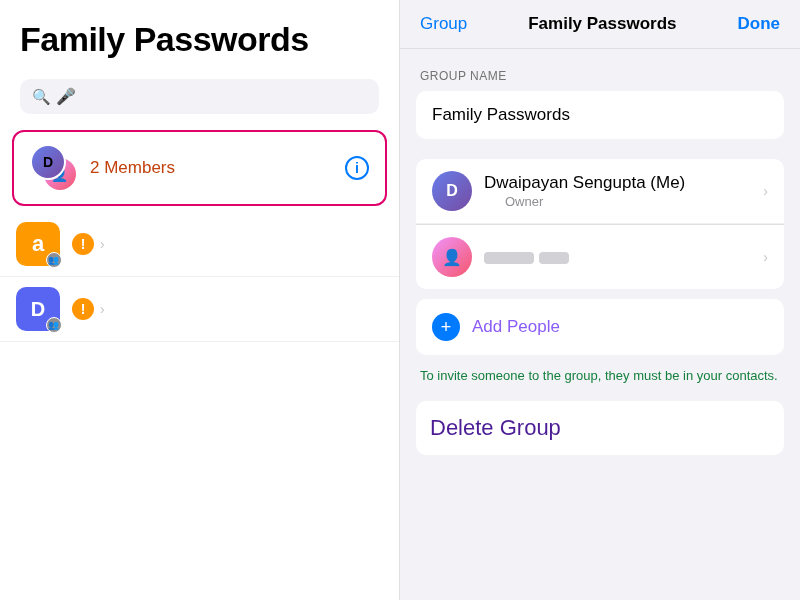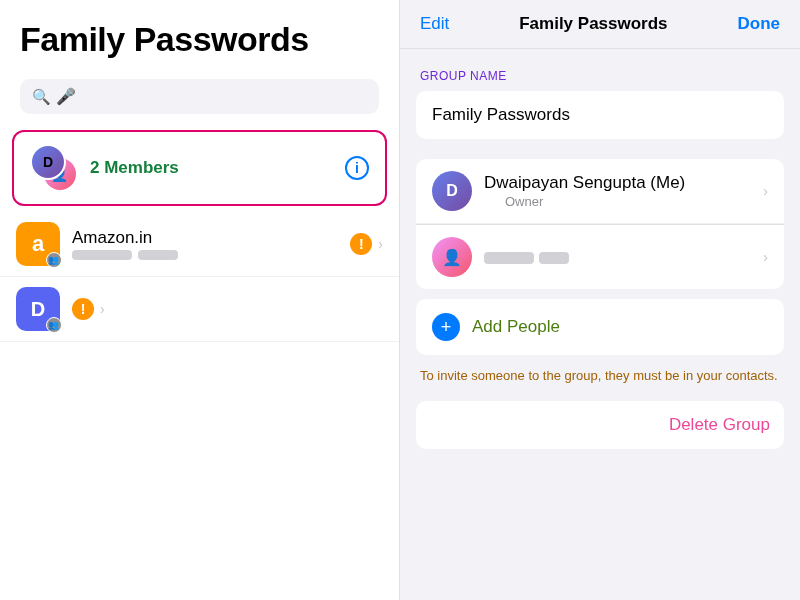--- a/index.html
+++ b/index.html
@@ -109,22 +109,22 @@
     .avatar-circle.av2 {
       bottom: 0;
       right: 0;
       background: linear-gradient(135deg, #f093fb, #f5576c);
       z-index: 1;
     }
 
     .members-label {
       flex: 1;
       font-size: 17px;
-      font-weight: 700;
-      color: #15803d;
+      font-weight: 400;
+      color: #c2410c;
     }
 
     .info-icon {
       width: 24px;
       height: 24px;
       border-radius: 50%;
       border: 2px solid #007aff;
       display: flex;
       align-items: center;
       justify-content: center;
@@ -275,21 +275,21 @@
 
     .right-content {
       flex: 1;
       overflow-y: auto;
       padding: 20px 16px;
     }
 
     .section-label {
       font-size: 12px;
       font-weight: 400;
-      color: #6d28d9;
+      color: #737373;
       text-transform: uppercase;
       letter-spacing: 0.5px;
       margin-bottom: 8px;
       padding-left: 4px;
     }
 
     .group-name-input {
       background: #fff;
       border-radius: 10px;
       padding: 14px 16px;
@@ -386,37 +386,37 @@
       justify-content: center;
       color: #fff;
       font-size: 18px;
       font-weight: 300;
       margin-right: 12px;
       flex-shrink: 0;
     }
 
     .add-people-label {
       font-size: 17px;
-      color: #4d7c0f;
+      color: #8b5cf6;
     }
 
     .hint-text {
       font-size: 13px;
-      color: #a16207;
+      color: #15803d;
       padding: 4px 4px 16px 4px;
       line-height: 1.4;
     }
 
     .delete-group-btn {
       background: #fff;
       border-radius: 10px;
       padding: 14px;
-      text-align: right;
-      color: #ec4899;
-      font-size: 17px;
+      text-align: left;
+      color: #4c1d95;
+      font-size: 22px;
       cursor: pointer;
       border: none;
       outline: none;
       width: 100%;
       font-weight: 400;
     }
 
     .separator {
       border: none;
       border-top: 1px solid #e0e0e0;
@@ -443,48 +443,41 @@
     </div>
     <span class="members-label">2 Members</span>
     <div class="info-icon">i</div>
   </div>
 
   <div class="password-item">
     <div class="app-icon amazon-icon">
       <span>a</span>
       <div class="shared-badge">👥</div>
     </div>
-    <div class="item-info">
-      <div class="item-title">Amazon.in</div>
-      <div class="item-subtitle">
-        <div class="blur-block" style="width:60px;"></div>
-        <div class="blur-block" style="width:40px;"></div>
-      </div>
-    </div>
     <div class="item-actions">
       <div class="warning-badge">!</div>
       <span class="chevron">›</span>
     </div>
   </div>
 
   <div class="password-item">
     <div class="app-icon discord-icon">
       <span>D</span>
       <div class="shared-badge">👥</div>
     </div>
     <div class="item-actions">
       <div class="warning-badge">!</div>
       <span class="chevron">›</span>
     </div>
   </div>
 </div>
 
 <div class="right-panel">
   <div class="right-header">
-    <button class="edit-btn">Edit</button>
+    <button class="edit-btn">Group</button>
     <span class="title">Family Passwords</span>
     <button class="done-btn">Done</button>
   </div>
 
   <div class="right-content">
     <div class="section-label">GROUP NAME</div>
     <input class="group-name-input" type="text" value="Family Passwords" style="">
 
     <div class="members-section">
 

